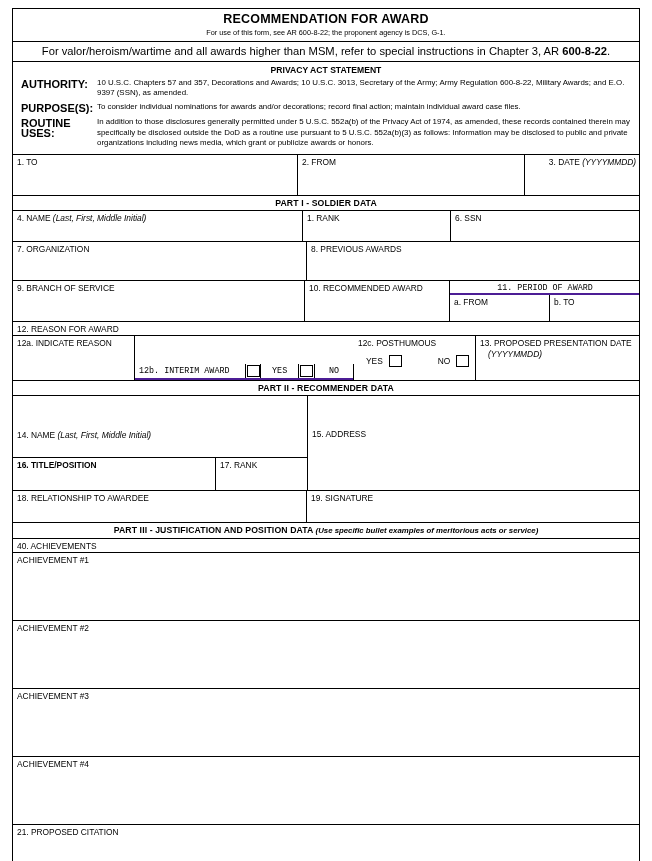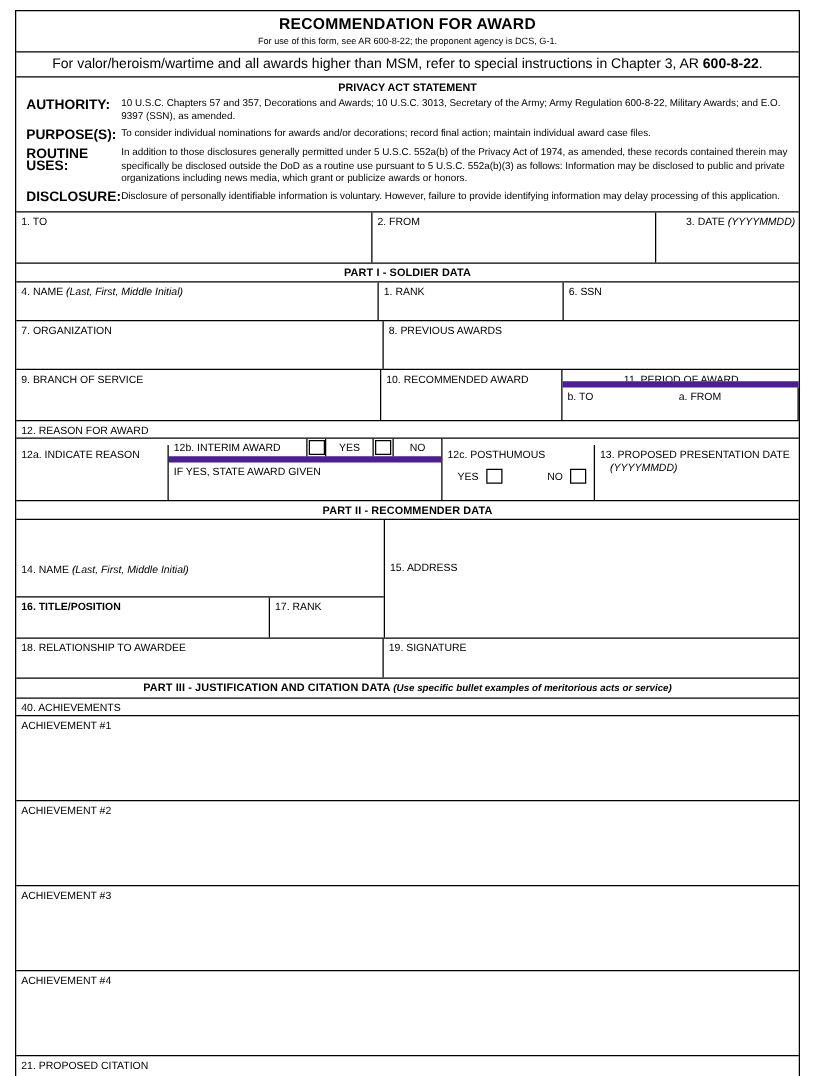--- a/index.html
+++ b/index.html
@@ -28,21 +28,21 @@
     width: 628px;
   }
   .row { display: flex; align-items: flex-end; }
   .cell {
     box-sizing: border-box;
     position: relative;
     padding: 2px 3px 0 4px;
     overflow: hidden;
   }
   .bb { border-bottom: 1.4px solid #000; }
-  .bb-thin { border-bottom: 5px solid #4c1d95; }
+  .bb-thin { border-bottom: 2px solid #4c1d95; font-family: Liberation Mono, monospace; }
   .br { border-right: 1.4px solid #000; }
   .br-thin { border-right: 1px solid #000; }
 
   
   .title-block { padding: 3px 0 3px 0; text-align: center; }
   .title-main {
     font-size: 12.5px;
     font-weight: bold;
     letter-spacing: 0.2px;
     line-height: 14px;
@@ -166,24 +166,20 @@
         <div class="pa-text">10 U.S.C. Chapters 57 and 357, Decorations and Awards; 10 U.S.C. 3013, Secretary of the Army; Army Regulation 600-8-22, Military Awards; and E.O. 9397 (SSN), as amended.</div>
       </div>
       <div class="pa-row">
         <div class="pa-label">PURPOSE(S):</div>
         <div class="pa-text">To consider individual nominations for awards and/or decorations; record final action; maintain individual award case files.</div>
       </div>
       <div class="pa-row">
         <div class="pa-label">ROUTINE USES:</div>
         <div class="pa-text">In addition to those disclosures generally permitted under 5 U.S.C. 552a(b) of the Privacy Act of 1974, as amended, these records contained therein may specifically be disclosed outside the DoD as a routine use pursuant to 5 U.S.C. 552a(b)(3) as follows: Information may be disclosed to public and private organizations including news media, which grant or publicize awards or honors.</div>
       </div>
-      <div class="pa-row">
-        <div class="pa-label">DISCLOSURE:</div>
-        <div class="pa-text">Disclosure of personally identifiable information is voluntary. However, failure to provide identifying information may delay processing of this application.</div>
-      </div>
     </div>
 
     <div class="row bb">
       <div class="cell br" style="width:294px;height:40px;">
         <div class="fl">1. TO</div>
       </div>
       <div class="cell br" style="width:234px;height:40px;">
         <div class="fl">2. FROM</div>
       </div>
       <div class="cell" style="width:97px;height:40px;margin-left:20px;">
@@ -219,25 +215,25 @@
         <div class="fl">9. BRANCH OF SERVICE</div>
       </div>
       <div class="cell br" style="width:146px;height:40px;">
         <div class="fl">10. RECOMMENDED AWARD</div>
       </div>
       <div style="width:189px;">
         <div class="cell bb-thin ctr" style="height:13px;padding-top:1px;">
           <div class="fl">11. PERIOD OF AWARD</div>
         </div>
         <div class="row">
+          <div class="cell br-thin" style="width:100px;height:26px;">
+            <div class="fl">a. FROM</div>
+          </div>
           <div class="cell" style="width:89px;height:26px;">
             <div class="fl">b. TO</div>
-          </div>
-          <div class="cell br-thin" style="width:100px;height:26px;">
-            <div class="fl">a. FROM</div>
           </div>
         </div>
       </div>
     </div>
 
     <div class="cell bb" style="height:14px;">
       <div class="fl">12. REASON FOR AWARD</div>
     </div>
 
     <div class="row bb">
@@ -255,23 +251,20 @@
           </div>
           <div class="chk-seg br-thin" style="width:40px;height:14px;">
             <span class="chk-lbl">YES</span>
           </div>
           <div class="chk-seg br-thin" style="width:17px;height:14px;">
             <span class="ckbox"></span>
           </div>
           <div class="chk-seg" style="width:40px;height:14px;">
             <span class="chk-lbl">NO</span>
           </div>
-        </div>
-        <div class="cell" style="height:30px;">
-          <div class="fl">IF YES, STATE AWARD GIVEN</div>
         </div>
       </div>
 
       <div class="cell br" style="width:122px;height:44px;">
         <div class="fl">12c. POSTHUMOUS</div>
         <div class="posthumous-opts">
           <div class="grp">
             <span class="chk-lbl">YES</span>
             <span class="ckbox"></span>
           </div>
@@ -313,21 +306,21 @@
     <div class="row bb">
       <div class="cell br" style="width:294px;height:31px;">
         <div class="fl">18. RELATIONSHIP TO AWARDEE</div>
       </div>
       <div class="cell" style="width:331px;height:31px;">
         <div class="fl">19. SIGNATURE</div>
       </div>
     </div>
 
     <div class="part-bar bb">
-      <span>PART III - JUSTIFICATION AND CITATION DATA</span>
+      <span>PART III - JUSTIFICATION AND POSITION DATA</span>
       <span class="note">(Use specific bullet examples of meritorious acts or service)</span>
     </div>
 
     <div class="cell bb" style="height:14px;">
       <div class="fl">40. ACHIEVEMENTS</div>
     </div>
 
     <div class="cell bb" style="height:68px;">
       <div class="fl">ACHIEVEMENT #1</div>
     </div>

